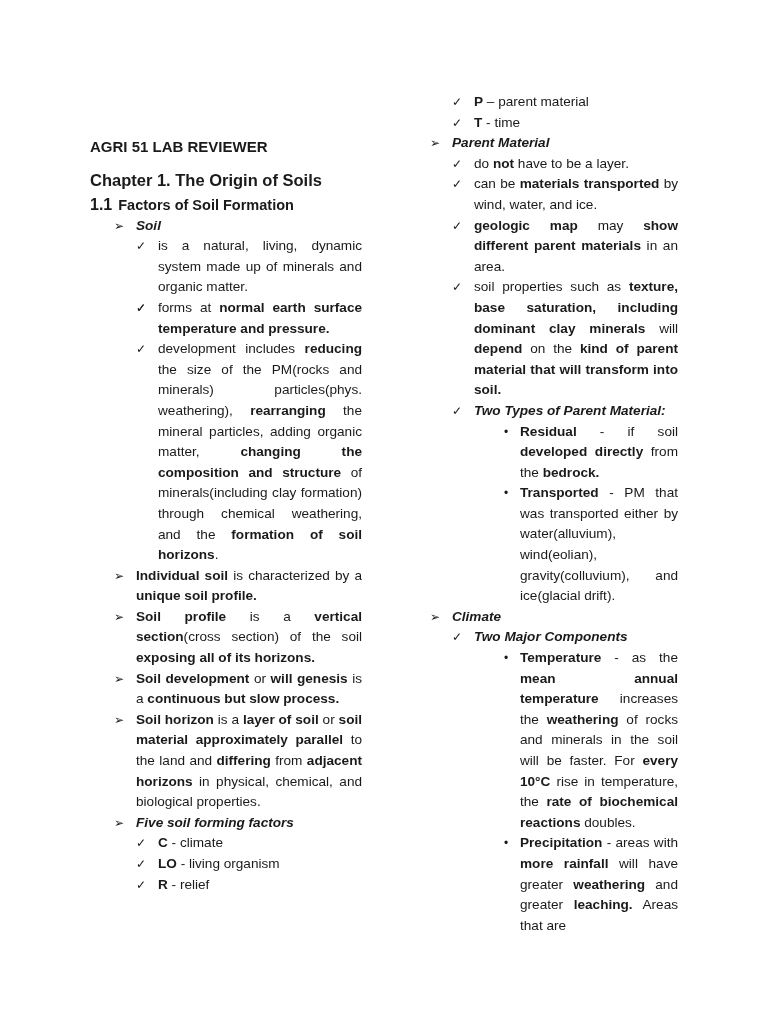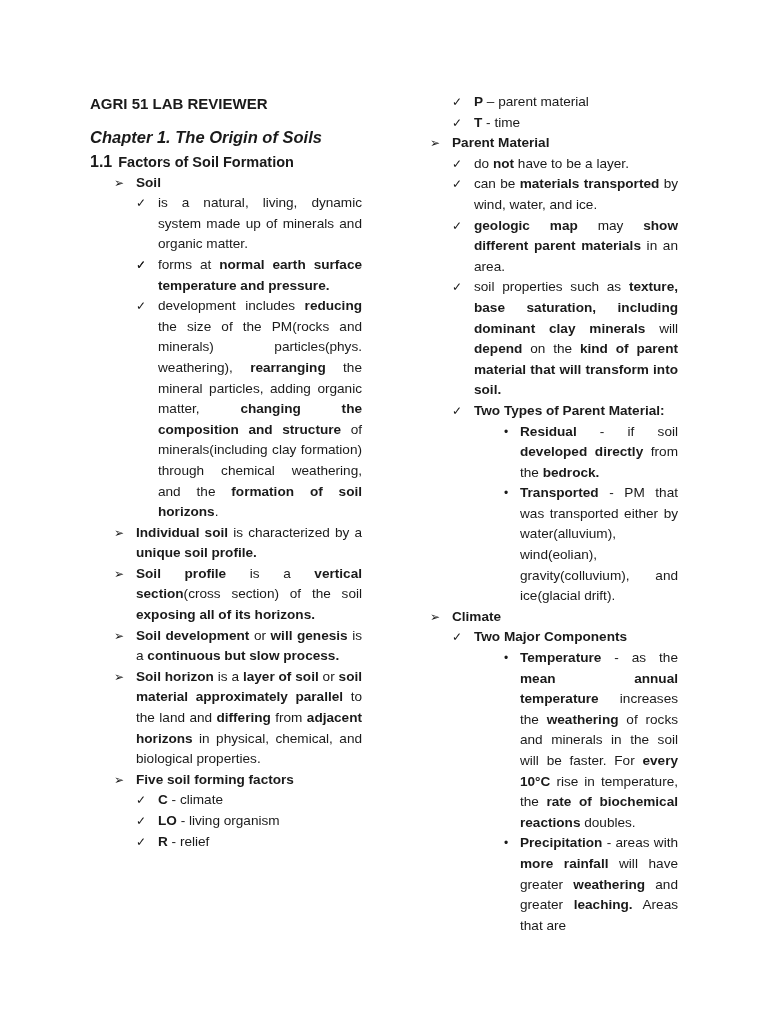--- a/index.html
+++ b/index.html
@@ -1,35 +1,35 @@
 <!DOCTYPE html>
 <html><head>
 <meta charset="utf-8">
 <style>
   html, body { margin:0; padding:0; background:#ffffff; }
   body { width:768px; height:1024px; position:relative; overflow:hidden;
          font-family:"Liberation Sans", sans-serif; color:#1a1a1a; }
   .col { position:absolute; top:90px; font-size:13.6px; line-height:20.6px; }
-  .col-left { left:90px; width:272px; }
+  .col-left { left:90px; width:272px;margin-top:43px; }
   .col-right { left:430px; width:248px; }
   .title { font-weight:bold; font-size:15px; margin:4px 0 10px 0; }
-  .chapter { font-weight:bold; font-size:16.5px; margin:0 0 2px 0; line-height:24px;font-style:italic; }
+  .chapter { font-weight:bold; font-size:16.5px; margin:0 0 2px 0; line-height:24px; }
   .section { font-weight:bold; font-size:14.5px; line-height:22px; }
   .section .num { font-size:16px; margin-right:6px; }
   ul { list-style:none; margin:0; padding:0; }
   li { position:relative; text-align:justify; text-align-last:left; }
   .l1 > li { padding-left:22px; }
   .l1 > li > .mk { position:absolute; left:0; top:0; font-size:12px; }
   .l2 > li { padding-left:22px; }
   .l2 > li > .mk { position:absolute; left:0; top:0; font-size:12px; }
   .l3 > li { padding-left:22px; }
   .l3 > li > .mk { position:absolute; left:6px; top:0; font-size:12px; }
   .b { font-weight:bold; }
   .i { }
-  .head { font-weight:bold; }
+  .head { font-weight:bold;font-style:italic; }
   .indent1 { margin-left:24px; }
   .indent2 { margin-left:22px; }
   .indent3 { margin-left:24px; }
 </style>
 </head>
 <body>
 
 <div class="col col-left">
   <div class="title">AGRI 51 LAB REVIEWER</div>
   <div class="chapter">Chapter 1. The Origin of Soils</div>

